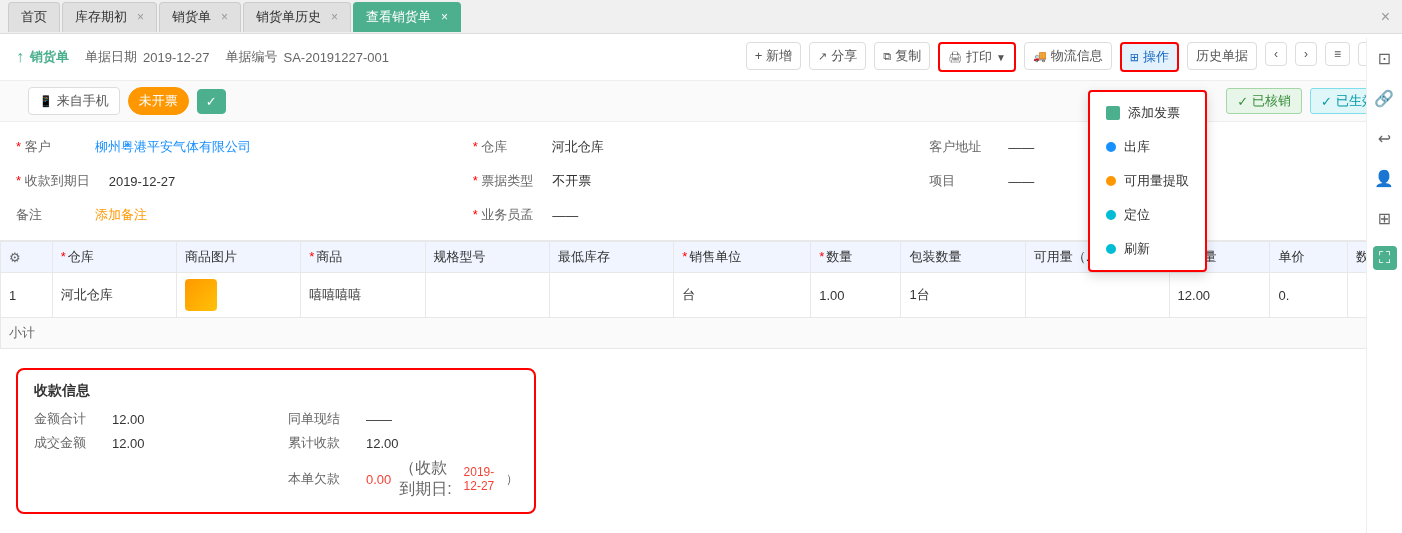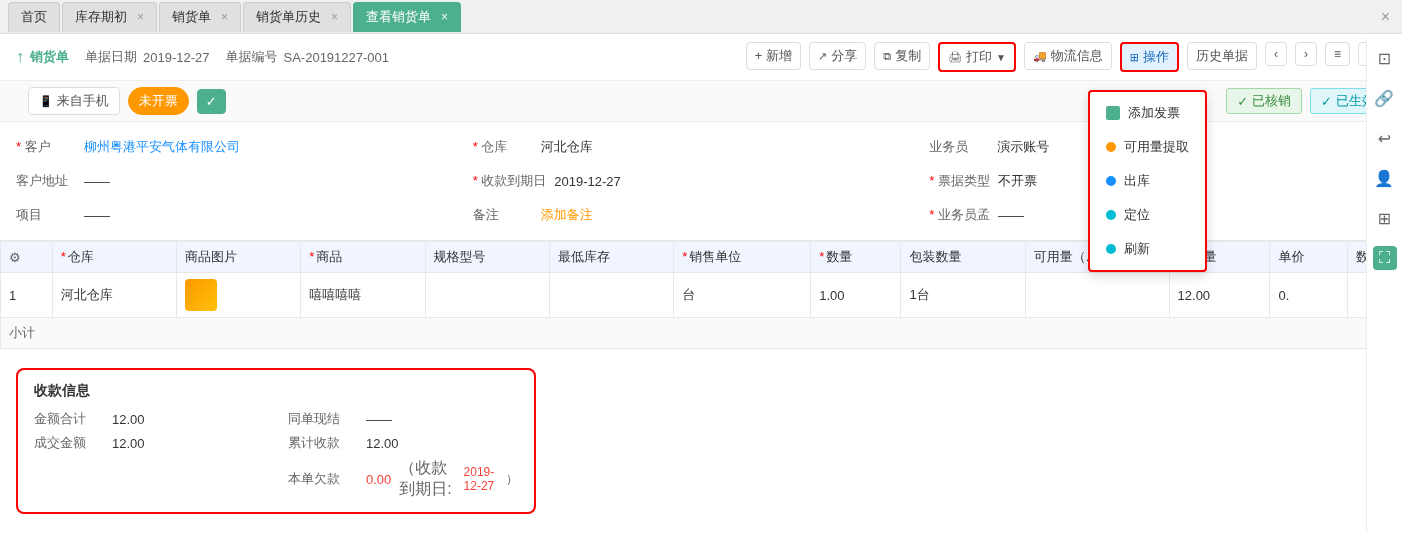--- a/index.html
+++ b/index.html
@@ -49,21 +49,21 @@
       display: flex; align-items: center; padding: 6px 16px; border-bottom: 1px solid #eee;
       background: #fafafa; gap: 8px;
     }
     .action-btn {
       display: flex; align-items: center; gap: 4px; padding: 4px 10px; border: 1px solid #ddd;
       border-radius: 4px; background: #fff; cursor: pointer; font-size: 12px; color: #555;
     }
 
     
     .form-area { padding: 12px 16px; display: grid; grid-template-columns: 1fr 1fr 1fr; gap: 8px 0; }
-    .form-row { display: flex; align-items: center; gap: 8px; padding: 4px 0; }
+    .form-row { display: flex; align-items: center; gap: 19px; padding: 4px 0; }
     .form-label { color: #666; min-width: 60px; white-space: nowrap; }
     .form-label.required::before { content: '* '; color: red; }
     .form-value { color: #333; }
     .form-value.link { color: #1890ff; cursor: pointer; }
 
     
     .table-wrap { flex: 1; overflow: auto; border-top: 1px solid #e8e8e8; }
     .data-table { width: 100%; border-collapse: collapse; }
     .data-table th {
       background: #f0f5ff; border: 1px solid #e8e8e8; padding: 6px 8px;
@@ -218,24 +218,20 @@
     </div>
 
     <div class="form-area">
       <div class="form-row">
         <span class="form-label required">客户</span>
         <span class="form-value link">柳州粤港平安气体有限公司</span>
       </div>
       <div class="form-row">
         <span class="form-label required">仓库</span>
         <span class="form-value">河北仓库</span>
-      </div>
-      <div class="form-row">
-        <span class="form-label">业务员</span>
-        <span class="form-value">演示账号</span>
       </div>
       <div class="form-row">
         <span class="form-label">客户地址</span>
         <span class="form-value">——</span>
       </div>
       <div class="form-row">
         <span class="form-label required">收款到期日</span>
         <span class="form-value">2019-12-27</span>
       </div>
       <div class="form-row">
@@ -329,26 +325,26 @@
     </div>
 
   </div>
 
   <div class="dropdown-menu">
     <div class="dropdown-item">
       <span class="menu-icon-sq"></span>
       <span>添加发票</span>
     </div>
     <div class="dropdown-item">
+      <span class="dropdown-dot dot-blue"></span>
+      <span>出库</span>
+    </div>
+    <div class="dropdown-item">
       <span class="dropdown-dot dot-orange"></span>
       <span>可用量提取</span>
-    </div>
-    <div class="dropdown-item">
-      <span class="dropdown-dot dot-blue"></span>
-      <span>出库</span>
     </div>
     <div class="dropdown-item">
       <span class="dropdown-dot dot-cyan"></span>
       <span>定位</span>
     </div>
     <div class="dropdown-item">
       <span class="dropdown-dot dot-cyan"></span>
       <span>刷新</span>
     </div>
   </div>

